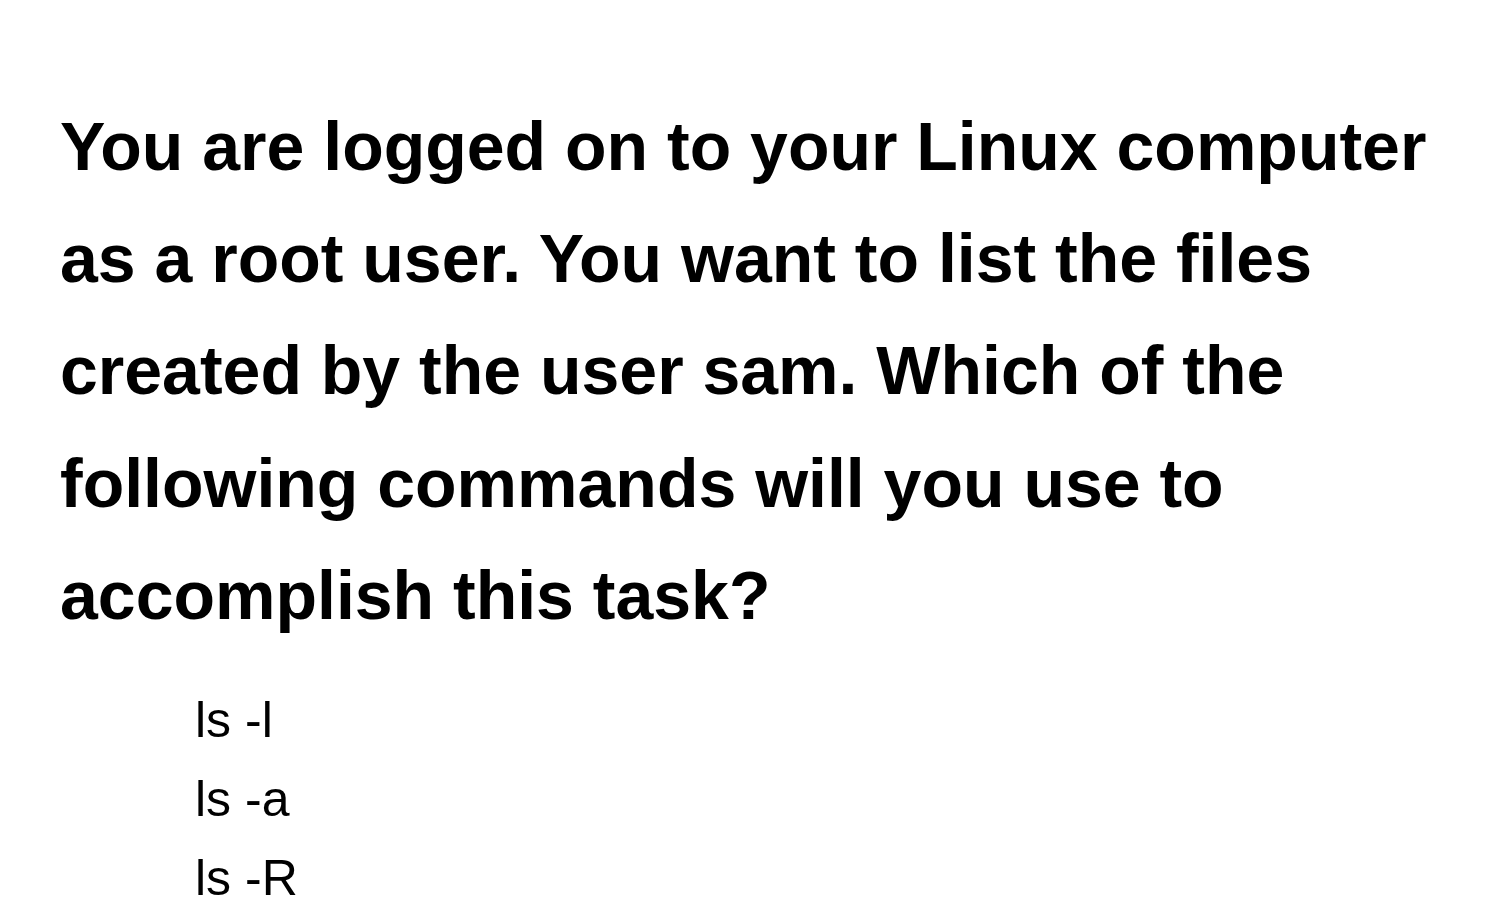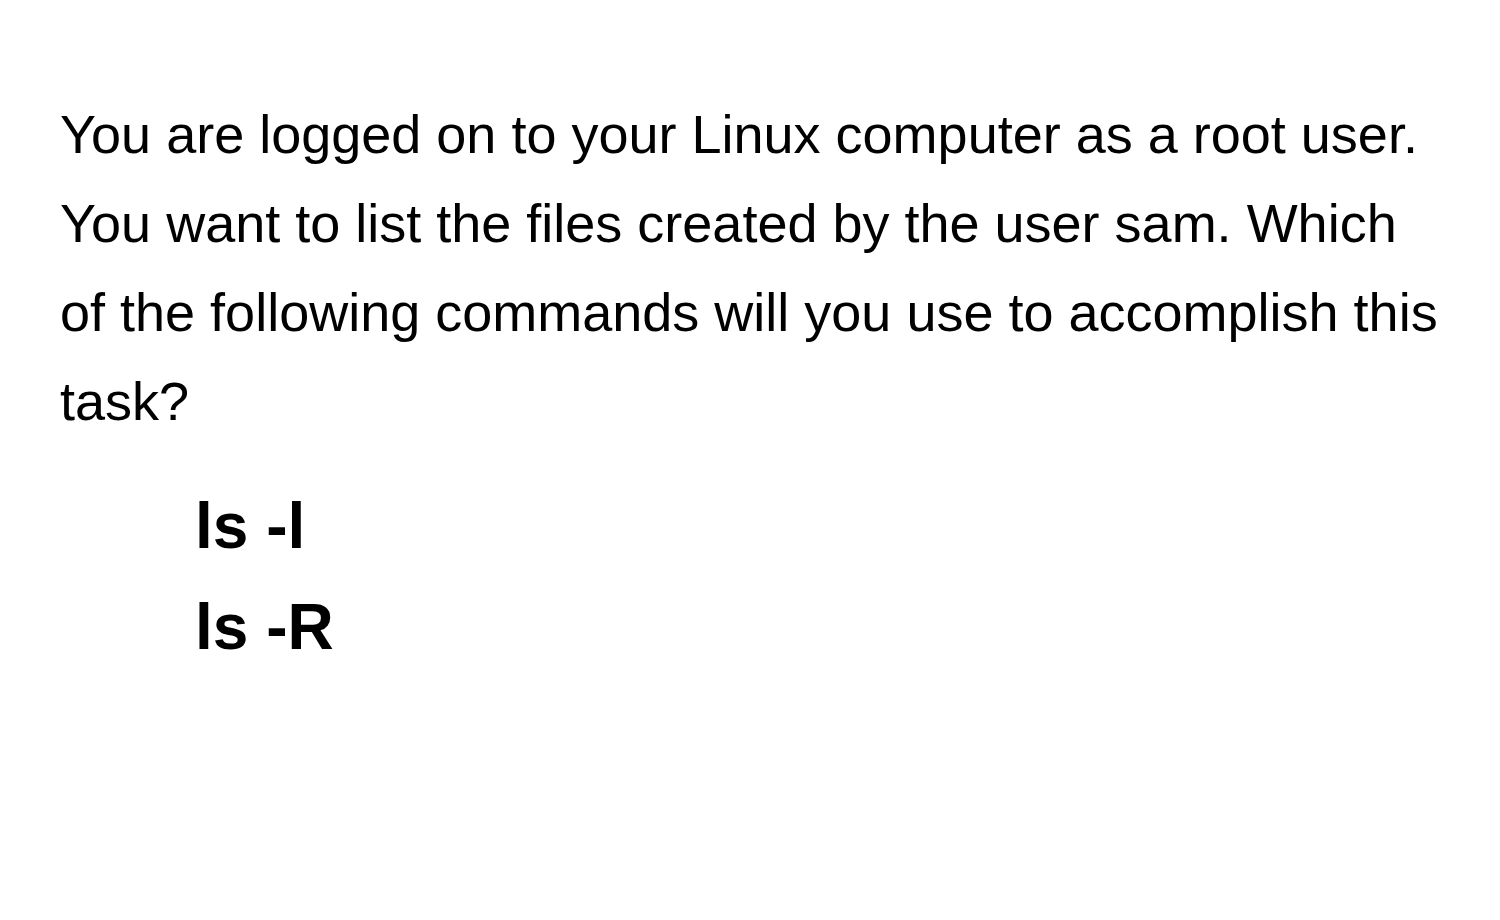--- a/index.html
+++ b/index.html
@@ -9,34 +9,35 @@
     }
     body {
       width: 1500px;
       height: 920px;
       background: #ffffff;
       font-family: -apple-system, BlinkMacSystemFont, "Segoe UI", Helvetica, Arial, sans-serif;
       color: #000000;
       padding: 90px 60px 60px 60px;
     }
     .question {
-      font-size: 54px;
+      font-size: 68px;
       line-height: 1.65;
-      font-weight: 400;
+      font-weight: 700;
       margin-bottom: 30px;
     }
     .options {
       padding-left: 135px;
     }
     .option {
-      font-size: 64px;
+      font-size: 50px;
       line-height: 1.58;
-      font-weight: 700;
+      font-weight: 400;
     }
   </style>
 </head>
 <body>
 
 <div class="question">You are logged on to your Linux computer as a root user. You want to list the files created by the user sam. Which of the following commands will you use to accomplish this task?</div>
 <div class="options">
   <div class="option">ls -l</div>
+  <div class="option">ls -a</div>
   <div class="option">ls -R</div>
 </div>
 
 </body></html>

